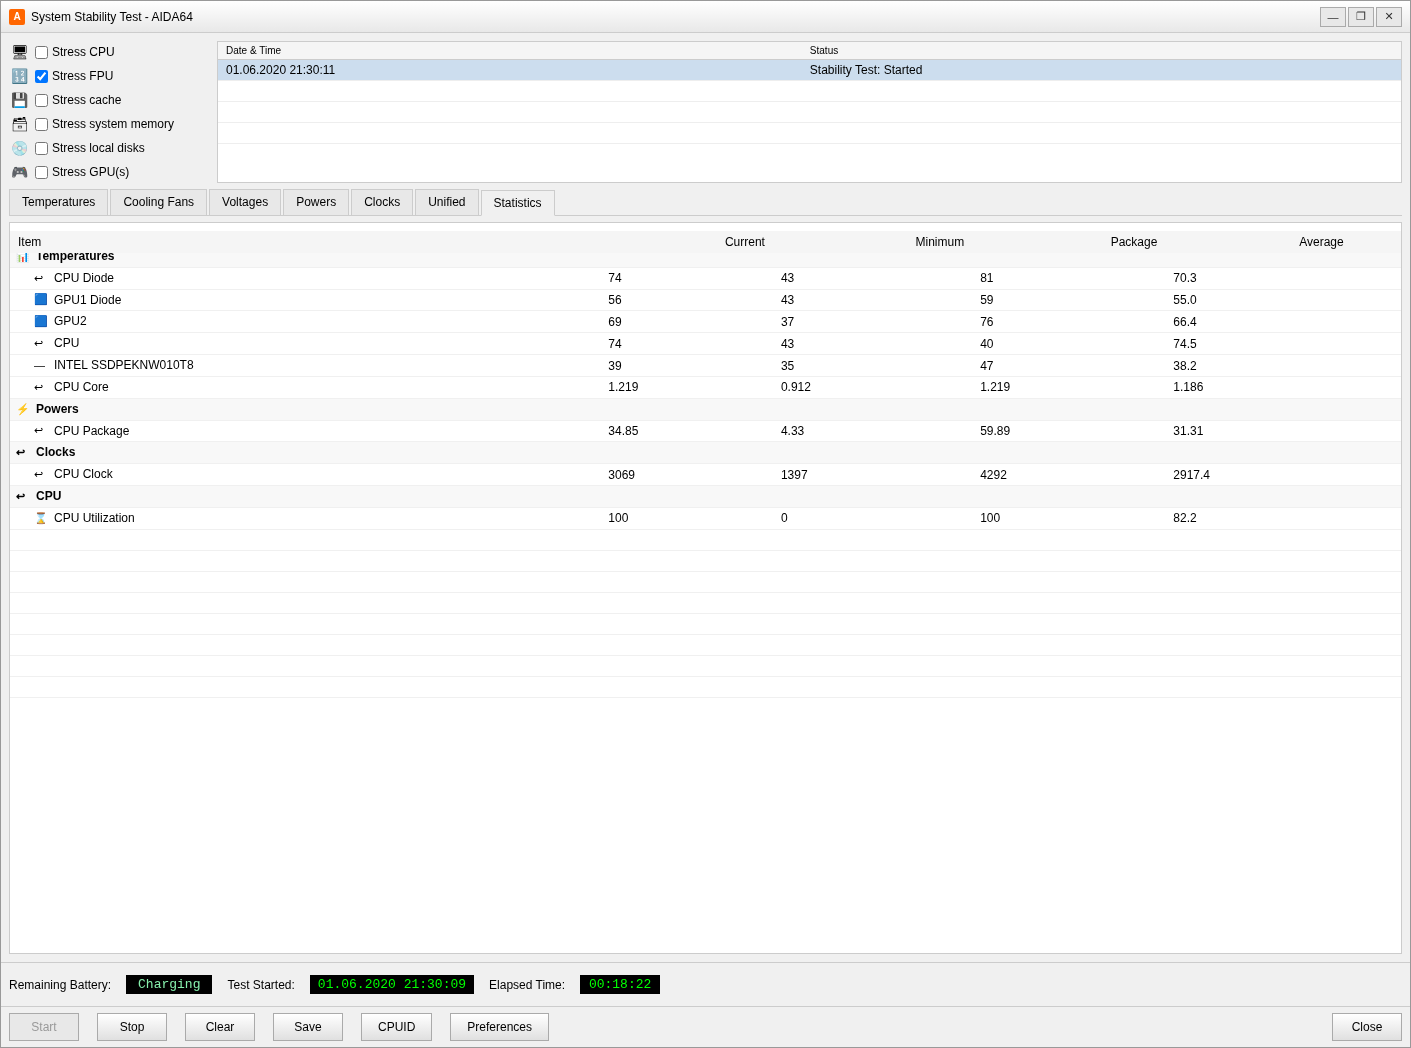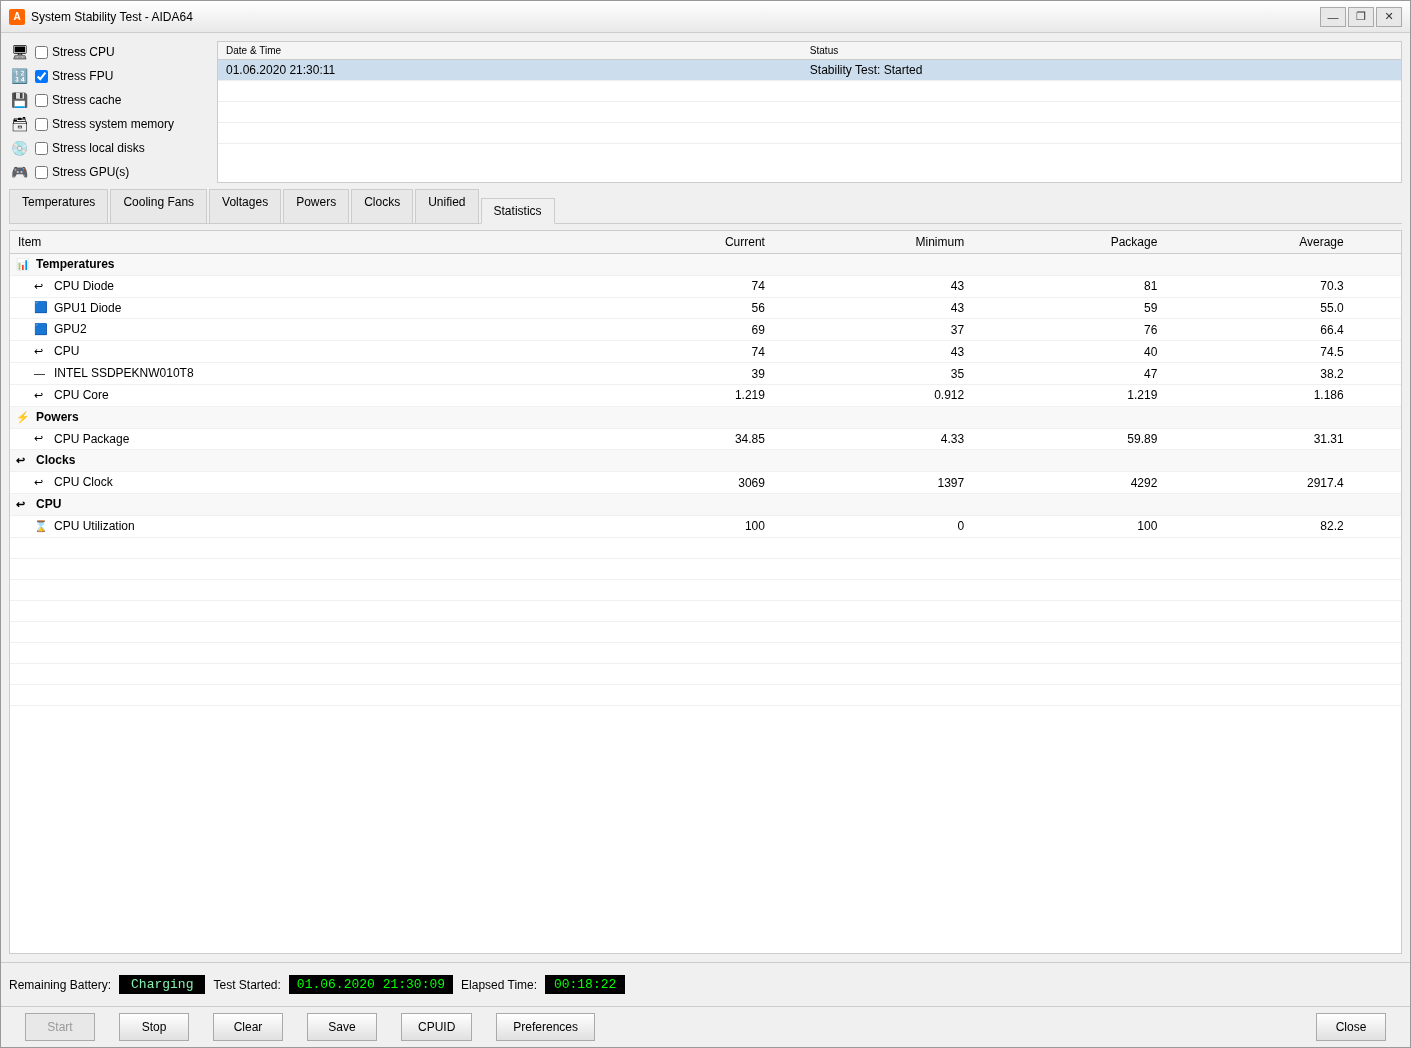--- a/index.html
+++ b/index.html
@@ -152,51 +152,50 @@
       font-size: 12px;
       margin-right: 2px;
       color: #000;
     }
     .tab.active {
       background: #f0f0f0;
       border-bottom: 1px solid #f0f0f0;
       z-index: 1;
       position: relative;
       top: 1px;
-      margin-top: 8px;
     }
 
     .stats-panel {
       flex: 1;
       border: 1px solid #ccc;
       background: white;
       overflow-y: auto;
     }
     .stats-table {
       width: 100%;
       border-collapse: collapse;
     }
     .stats-table th {
       background: #f5f5f5;
       border-bottom: 1px solid #ccc;
       text-align: left;
       padding: 4px 8px;
       font-size: 12px;
       font-weight: normal;
       position: sticky;
-      top: 0;
+      top: 8px;
       margin-left: 28px;
     }
     .stats-table th.num { text-align: right; }
     .stats-table td {
       padding: 3px 8px;
       font-size: 12px;
       border-bottom: 1px solid #f0f0f0;
     }
-    .stats-table td.num { text-align: right; }
+    .stats-table td.num { }
     .stats-table tr.group-header td {
       font-weight: bold;
       background: #f8f8f8;
       padding-left: 6px;
     }
     .stats-table tr.data-row td.item-name {
       padding-left: 24px;
     }
     .item-icon {
       display: inline-block;
@@ -211,21 +210,21 @@
       width: 16px;
       height: 14px;
       margin-right: 4px;
       vertical-align: middle;
       font-size: 11px;
     }
 
     .status-bar {
       display: flex;
       align-items: center;
-      gap: 8px;
+      gap: 15px;
       padding: 6px 8px;
       background: #f0f0f0;
       border-top: 1px solid #ccc;
       flex-shrink: 0;
       height: 44px;
     }
     .status-label {
       font-size: 12px;
       color: #000;
     }
@@ -243,22 +242,22 @@
       color: #86efac;
       font-family: 'Courier New', monospace;
       font-size: 13px;
       padding: 2px 12px;
       text-align: center;
     }
 
     .bottom-buttons {
       display: flex;
       align-items: center;
-      padding: 6px 24px;
-      gap: 24px;
+      padding: 6px 8px;
+      gap: 18px;
       background: #f0f0f0;
       border-top: 1px solid #ccc;
       flex-shrink: 0;
     }
     .btn {
       padding: 4px 16px;
       font-size: 12px;
       border: 1px solid #aaa;
       background: linear-gradient(to bottom, #ffffff, #e0e0e0);
       cursor: pointer;

